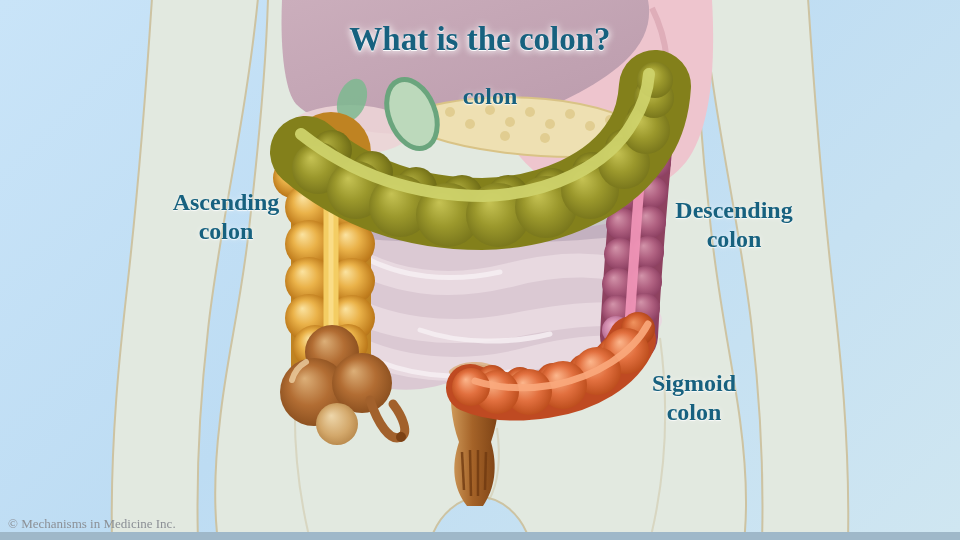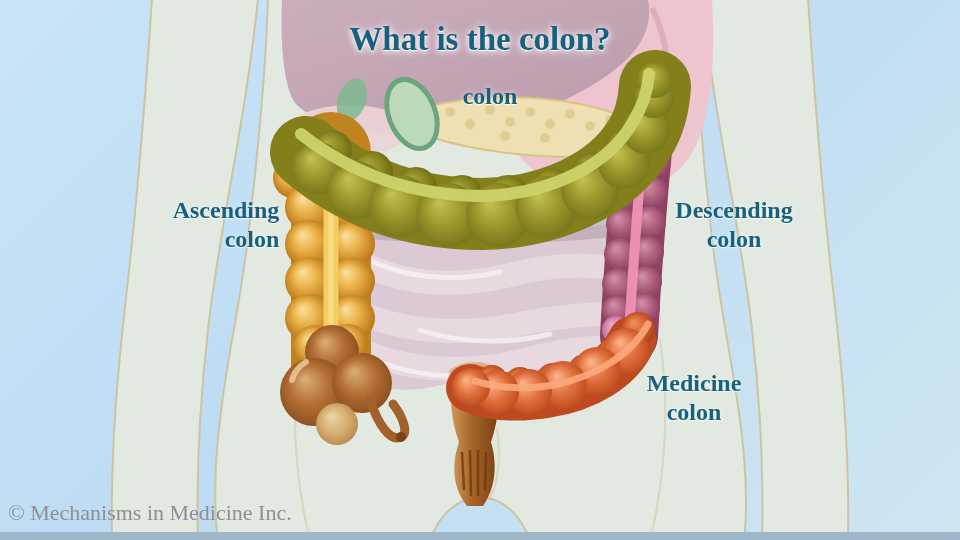--- a/index.html
+++ b/index.html
@@ -14,24 +14,24 @@
     font-size:33px;font-weight:bold;color:#17617f;letter-spacing:0;
     text-shadow:0 1px 0 rgba(255,255,255,.9),0 0 9px rgba(255,255,255,.95),0 2px 6px rgba(255,255,255,.7);
   }
   .part-label{
     position:absolute;transform:translateX(-50%);
     font-size:24px;font-weight:bold;color:#17617f;line-height:29px;text-align:center;
     white-space:nowrap;
     text-shadow:0 1px 1px rgba(255,255,255,.8),0 0 6px rgba(255,255,255,.55);
   }
   .lbl-transverse{left:490px;top:82px;}
-  .lbl-ascending{left:226px;top:196px;text-align:right;}
+  .lbl-ascending{left:226px;top:188px;}
   .lbl-descending{left:734px;top:196px;}
   .lbl-sigmoid{left:694px;top:369px;}
-  .footer-left{position:absolute;left:8px;bottom:6px;font-size:22px;color:#8c9096;}
+  .footer-left{position:absolute;left:8px;bottom:0;font-size:13px;color:#8c9096;}
   .footer-right{position:absolute;right:9px;bottom:6px;font-size:17.5px;color:#8c9096;}
 </style>
 </head>
 <body>
 
 <div class="stage">
 
   <svg viewBox="0 0 960 540" aria-hidden="true">
     <defs>
       <radialGradient id="gGold" cx="50%" cy="50%" r="60%" fx="36%" fy="30%">
@@ -258,18 +258,18 @@
   </div>
   <div class="part-label lbl-ascending">
     <div>Ascending</div>
     <div>colon</div>
   </div>
   <div class="part-label lbl-descending">
     <div>Descending</div>
     <div>colon</div>
   </div>
   <div class="part-label lbl-sigmoid">
-    <div>Medicine</div>
+    <div>Sigmoid</div>
     <div>colon</div>
   </div>
 
   <div class="footer-left">© Mechanisms in Medicine Inc.</div>
 </div>
 
 </body></html>

